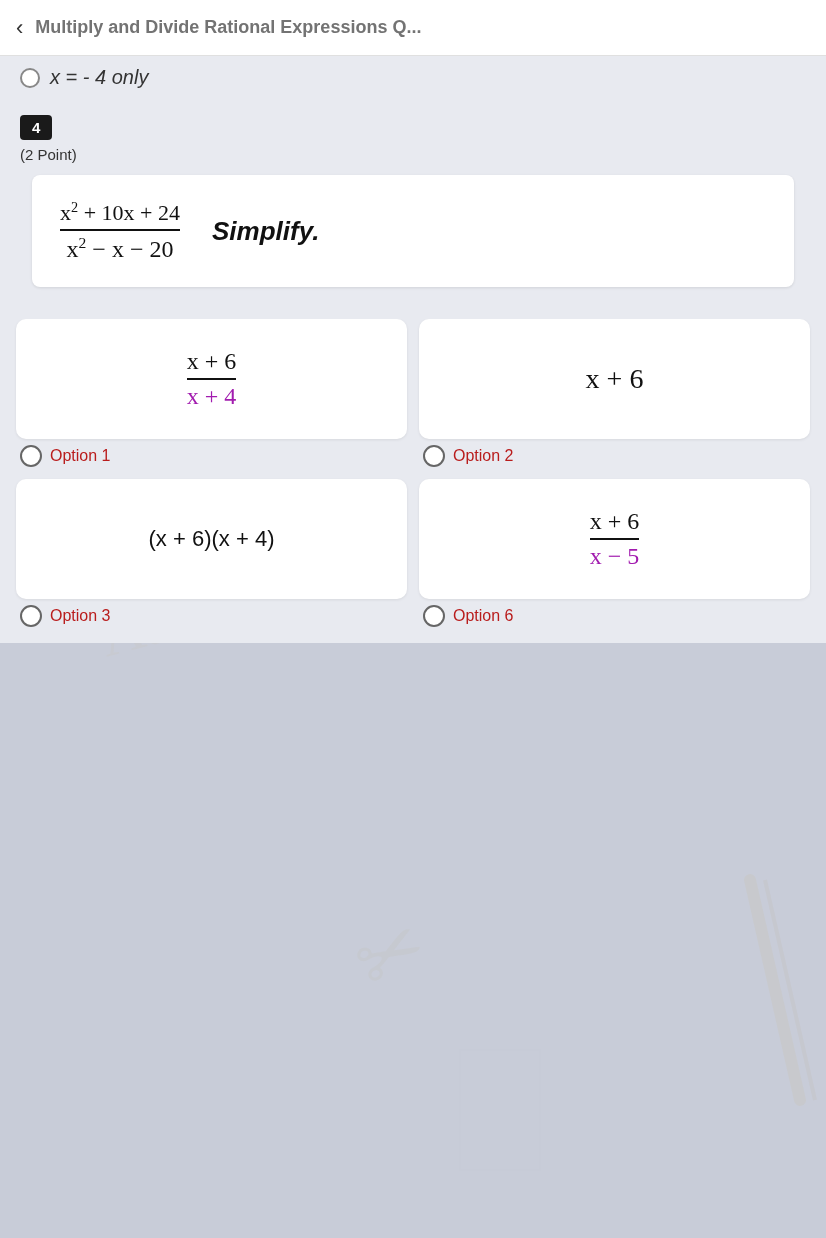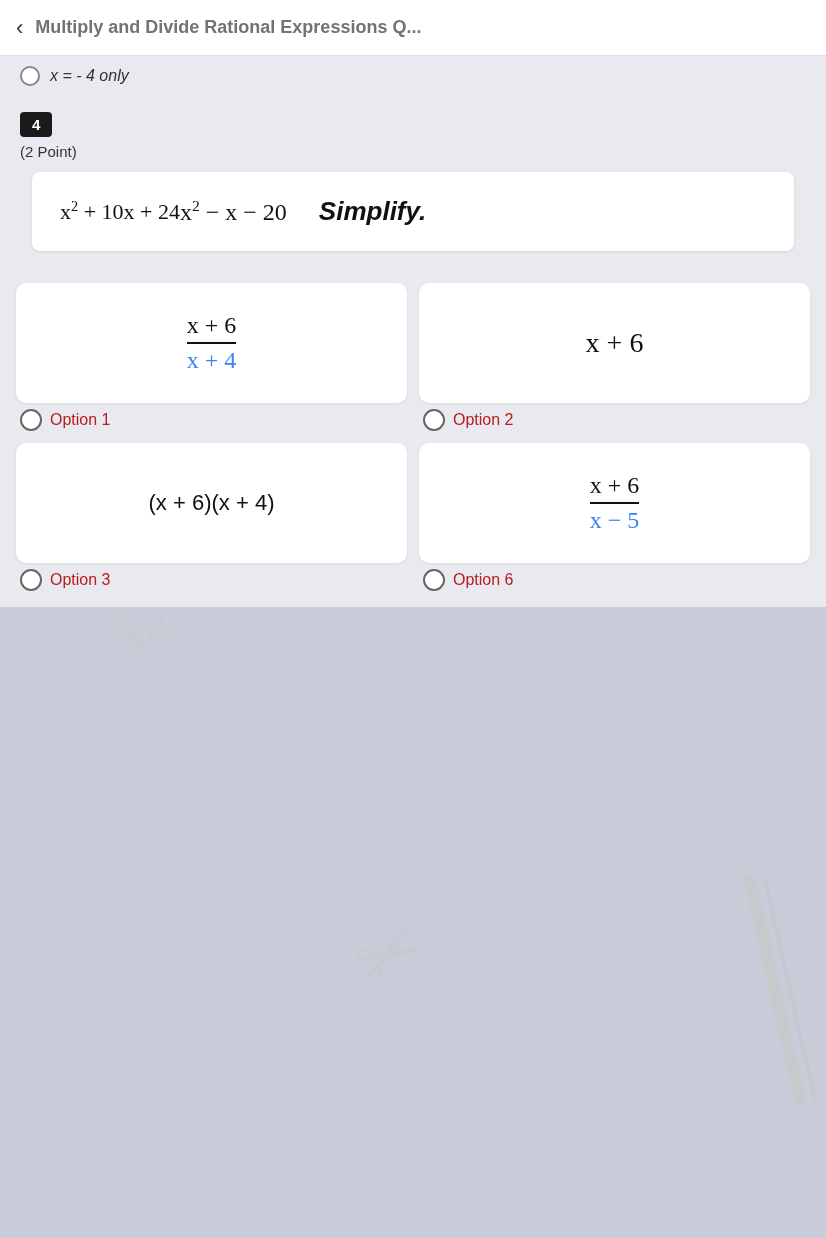--- a/index.html
+++ b/index.html
@@ -68,21 +68,21 @@
     .radio-circle-sm {
       width: 20px;
       height: 20px;
       border-radius: 50%;
       border: 2px solid #888;
       background: #fff;
       flex-shrink: 0;
     }
 
     .prev-answer-text {
-      font-size: 16px;
+      font-size: 20px;
       color: #333;
       font-style: italic;
     }
 
     
     .question-container {
       position: relative;
       z-index: 10;
       margin: 0;
       padding: 0;
@@ -118,21 +118,21 @@
       border-radius: 8px;
       padding: 24px 28px;
       display: flex;
       align-items: center;
       gap: 32px;
       box-shadow: 0 1px 3px rgba(0,0,0,0.1);
     }
 
     .fraction-display {
       display: flex;
-      flex-direction: row;
+      flex-direction: column;
       align-items: center;
       gap: 0;
     }
 
     .fraction-numerator {
       font-size: 22px;
       color: #111;
       font-family: "Times New Roman", Times, serif;
       white-space: nowrap;
     }
@@ -203,21 +203,21 @@
     .option-fraction .f-line {
       width: 100%;
       height: 2px;
       background: #111;
       margin: 3px 0;
     }
 
     .option-fraction .f-den {
       font-size: 24px;
       font-family: "Times New Roman", Times, serif;
-      color: #3b82f6;
+      color: #a21caf;
       white-space: nowrap;
     }
 
     .option-text-expr {
       font-size: 28px;
       font-family: "Times New Roman", Times, serif;
       color: #111;
       white-space: nowrap;
     }
 

